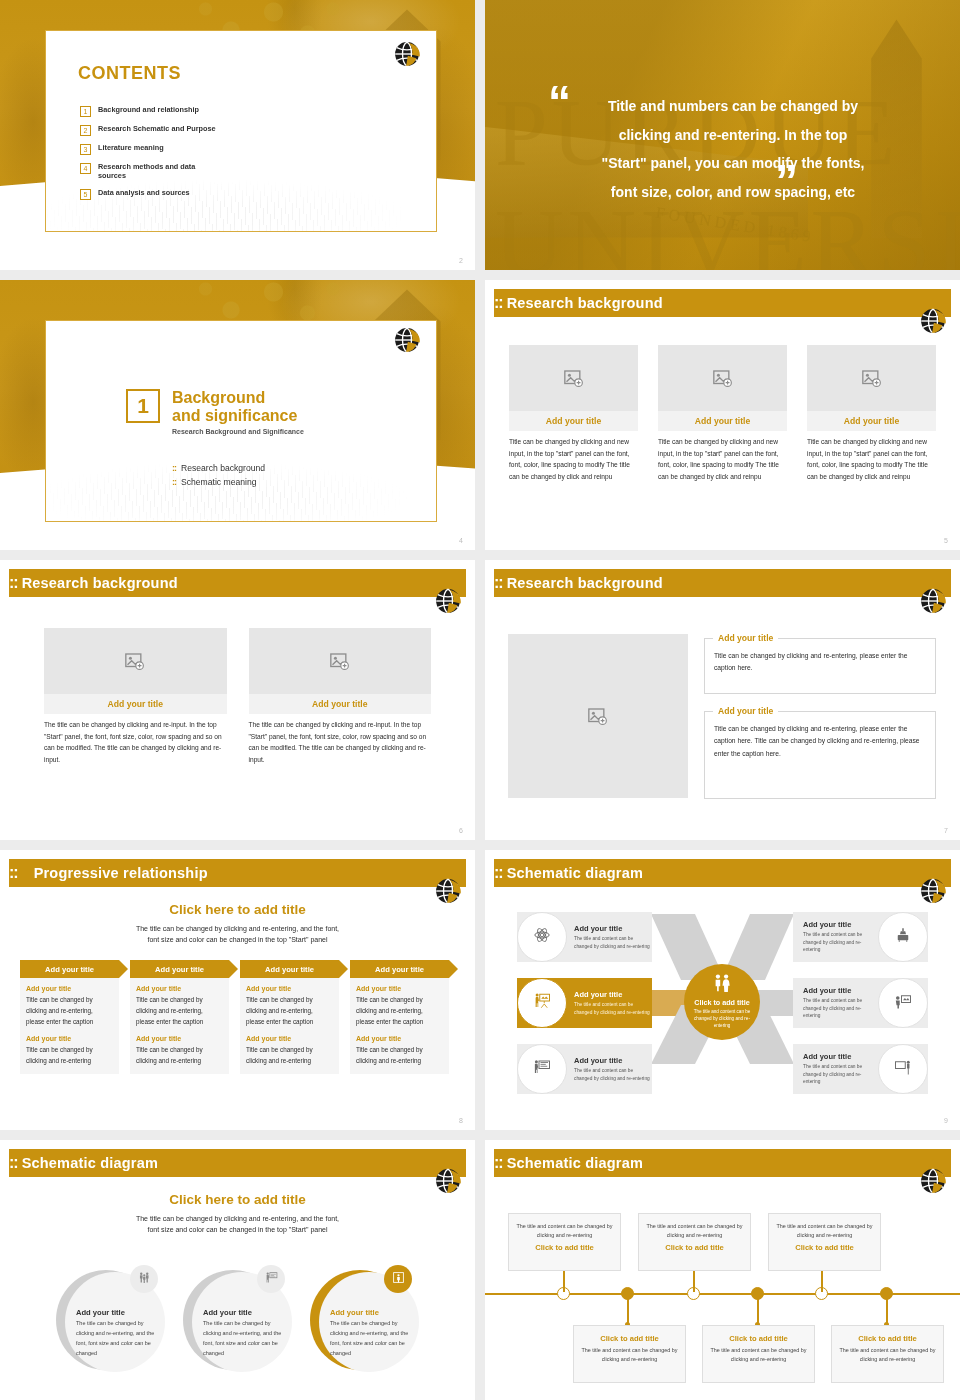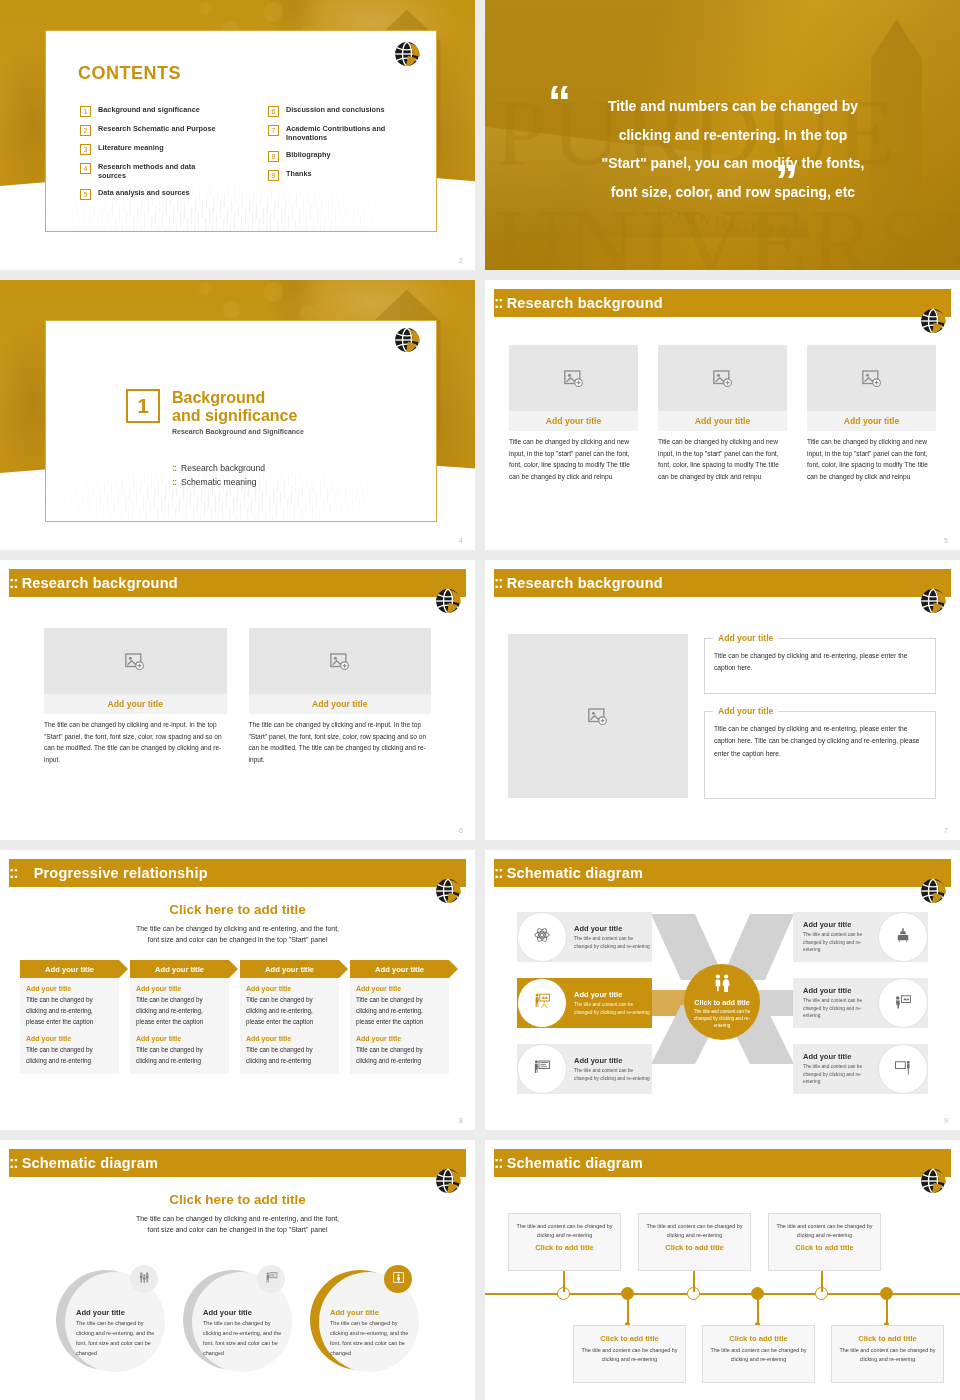--- a/index.html
+++ b/index.html
@@ -169,58 +169,40 @@
         <path d="M8 27.5c7-3.5 17-3.5 24 0" stroke="#fff" stroke-width="1.4" fill="none"></path>
         <path d="M22 7 C32 9 36 16 35 23 L26 21 C27 15 25 10 22 7Z" fill="#c8920f"></path>
         <path d="M21 22 L31 25 C29 31 24 34 19 34 Z" fill="#c8920f"></path>
       </svg>
     </div>
     <div class="ctitle" style="position:absolute;left:32px;top:32px;">CONTENTS</div>
 
     <div class="toc-col" style="position:absolute;left:34px;top:74px;width:175px;">
       <div class="toc-item">
         <div class="toc-num">1</div>
-        <div class="toc-lbl">Background and significance</div>
+        <div class="toc-lbl">Background and relationship</div>
       </div>
       <div class="toc-item">
         <div class="toc-num">2</div>
         <div class="toc-lbl">Research Schematic and Purpose</div>
       </div>
       <div class="toc-item">
         <div class="toc-num">3</div>
         <div class="toc-lbl">Literature meaning</div>
       </div>
       <div class="toc-item">
         <div class="toc-num">4</div>
         <div class="toc-lbl" style="width:120px">Research methods and data sources</div>
       </div>
       <div class="toc-item">
         <div class="toc-num">5</div>
         <div class="toc-lbl">Data analysis and sources</div>
       </div>
     </div>
 
-    <div class="toc-col" style="position:absolute;left:222px;top:74px;width:165px;">
-      <div class="toc-item">
-        <div class="toc-num">6</div>
-        <div class="toc-lbl">Discussion and conclusions</div>
-      </div>
-      <div class="toc-item">
-        <div class="toc-num">7</div>
-        <div class="toc-lbl" style="width:118px">Academic Contributions and Innovations</div>
-      </div>
-      <div class="toc-item">
-        <div class="toc-num">8</div>
-        <div class="toc-lbl">Bibliography</div>
-      </div>
-      <div class="toc-item">
-        <div class="toc-num">9</div>
-        <div class="toc-lbl">Thanks</div>
-      </div>
-    </div>
   </div>
   <div class="pgnum">2</div>
 </div>
 
 <div class="slide quote-slide">
   <div class="q-img"></div>
   <div class="q-wall"></div>
   <div class="q-tower"></div>
   <div class="q-P">PURDUE UNIVERSITY</div>
   <div class="q-found">FOUNDED 1869</div>

